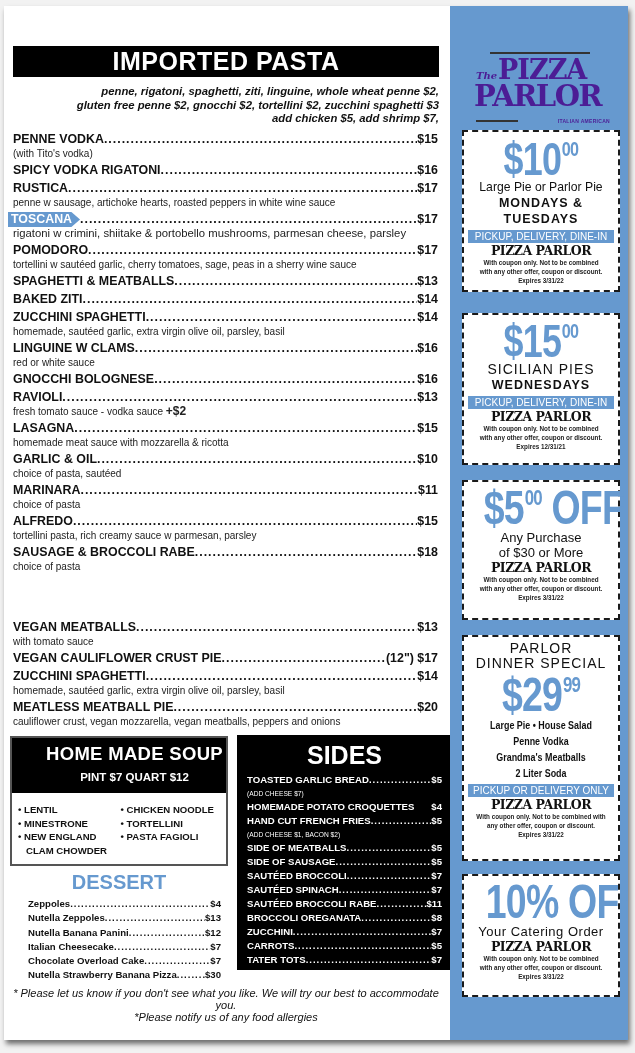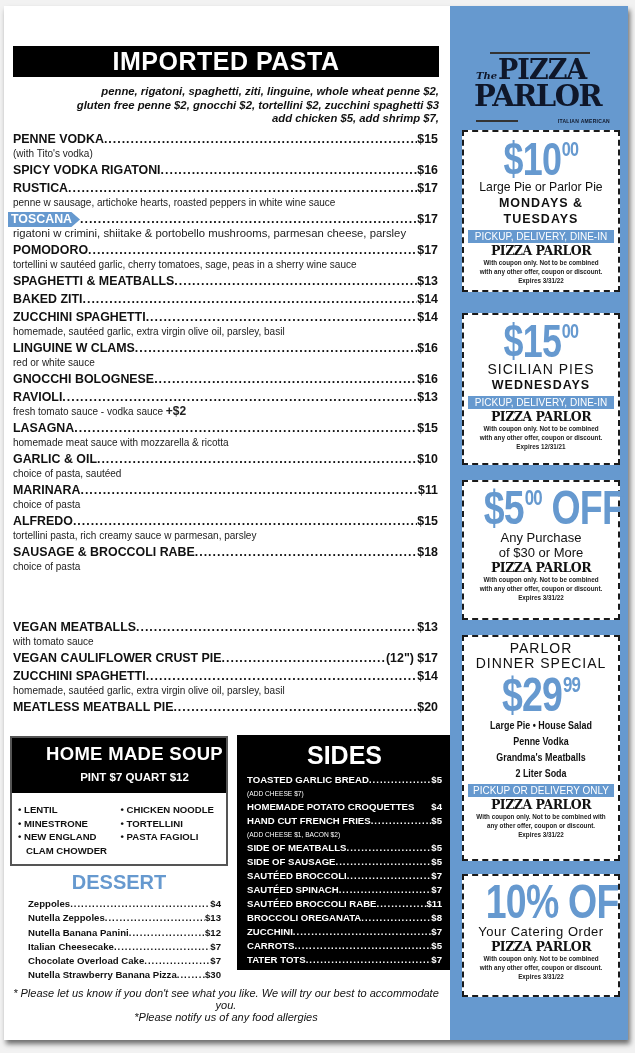--- a/index.html
+++ b/index.html
@@ -80,21 +80,21 @@
   .sides .item { font-size: 9.6px; line-height: 14px; color: #fff; }
   .sides .item .dots { color: #fff; }
   .sides .note { font-size: 7.8px; line-height: 13px; color: #fff; font-family: "Liberation Sans Narrow", "Liberation Sans", sans-serif; transform: scaleX(0.85); transform-origin: left; }
 
   .footnote {
     position: absolute; left: 9px; top: 981px; width: 426px; text-align: center;
     font-style: italic; font-size: 11px; line-height: 12px; color: #111;
   }
 
   
-  .logo { position: absolute; left: 10px; top: 40px; width: 160px; height: 80px; text-align: center; color: #0f172a; }
+  .logo { position: absolute; left: 10px; top: 40px; width: 160px; height: 80px; text-align: center; color: #4c1d95; }
   .logo .rule { position: absolute; height: 1.5px; background: #333; }
   .logo .the { position: absolute; left: 16px; top: 24px; font-family: "DejaVu Serif", serif; font-style: italic; font-weight: bold; font-size: 10px; }
   .logo .l1 { position: absolute; left: 38px; top: 8px; font-family: "DejaVu Serif", serif; font-weight: bold; font-size: 27px; letter-spacing: -1px; }
   .logo .l2 { position: absolute; left: 14px; top: 33px; font-family: "DejaVu Serif", serif; font-weight: bold; font-size: 29px; letter-spacing: -1.5px; }
   .logo .ia { position: absolute; right: 10px; top: 72px; font-size: 5px; font-weight: bold; letter-spacing: 0.3px; }
 
   .coupon {
     position: absolute; left: 12px; width: 158px; background: #fff;
     border: 2px dashed #1a1a1a; text-align: center; color: #111;
   }
@@ -250,20 +250,21 @@
           <span class="dots"></span>
           <span class="price">$14</span>
         </div>
         <div class="desc">homemade, sautéed garlic, extra virgin olive oil, parsley, basil</div>
         <div class="gap"></div>
         <div class="item">
           <span class="name">MEATLESS MEATBALL PIE</span>
           <span class="dots"></span>
           <span class="price">$20</span>
         </div>
+        <div class="desc">cauliflower crust, vegan mozzarella, vegan meatballs, peppers and onions</div>
         <div class="gap"></div>
       </div>
 
     <div class="soup">
       <div class="soup-head">
         <div class="soup-title">HOME MADE SOUP</div>
         <div class="soup-sub">PINT $7  QUART $12</div>
       </div>
       <div class="soup-body">
         <div class="soup-col" id="soup-col1">

